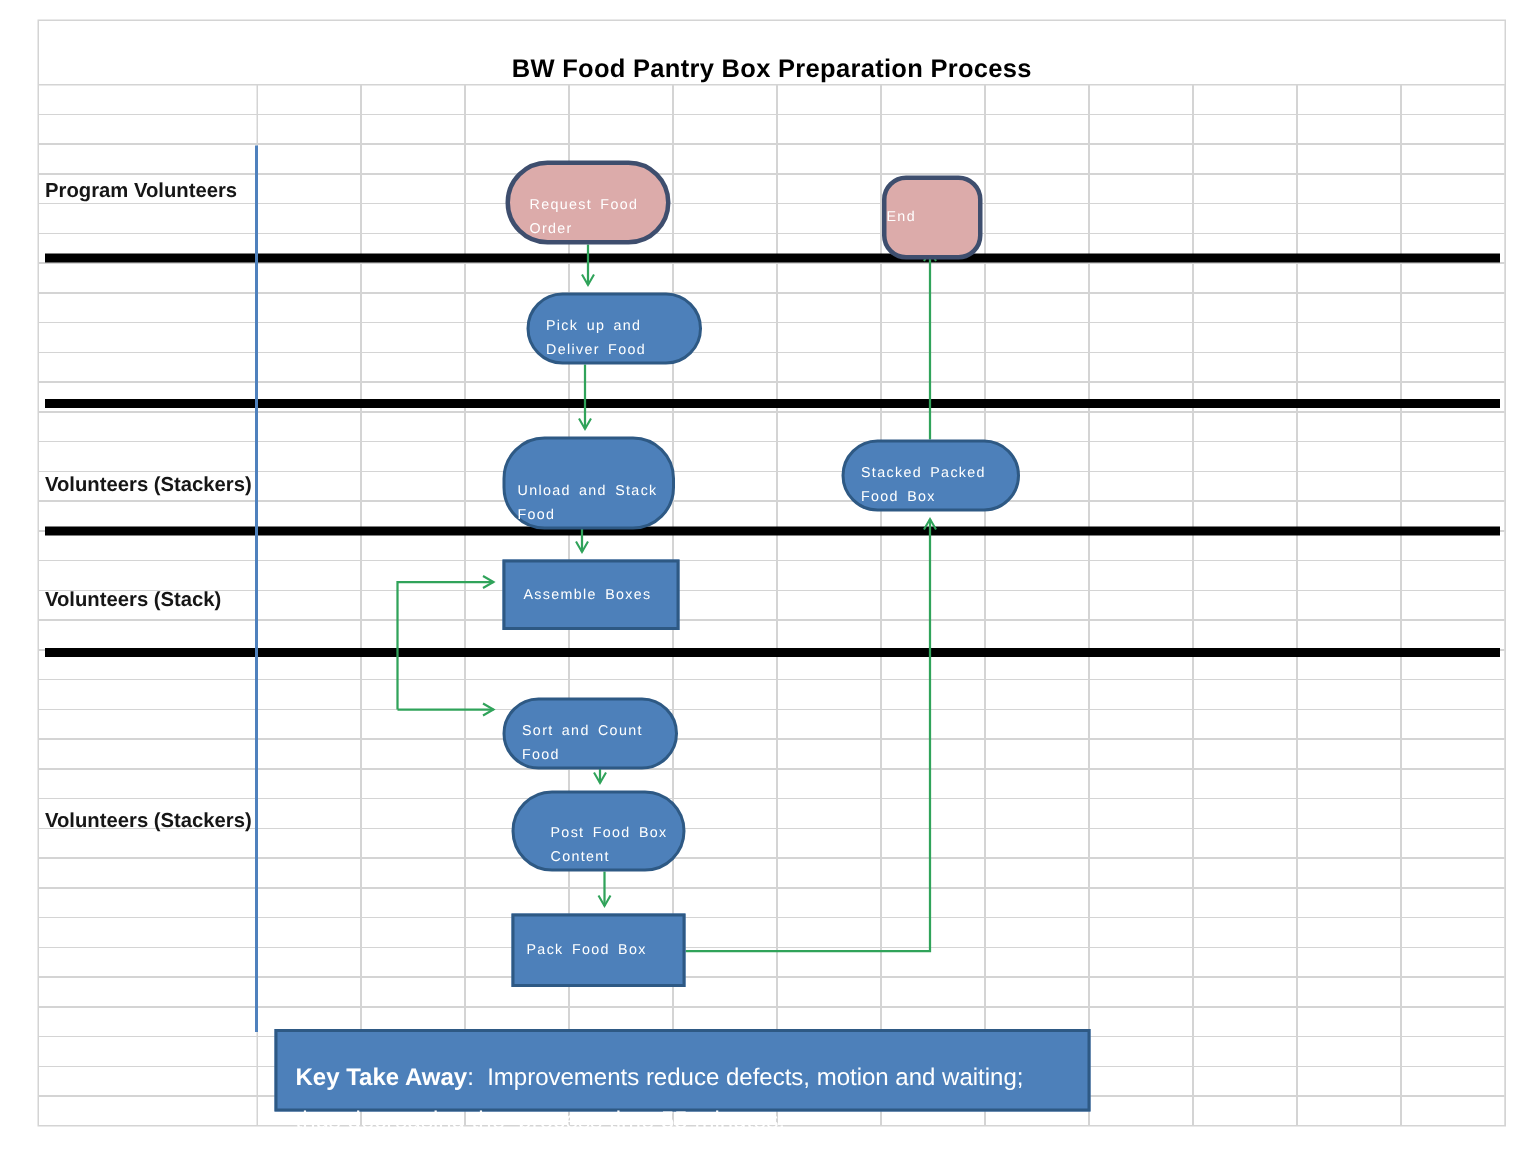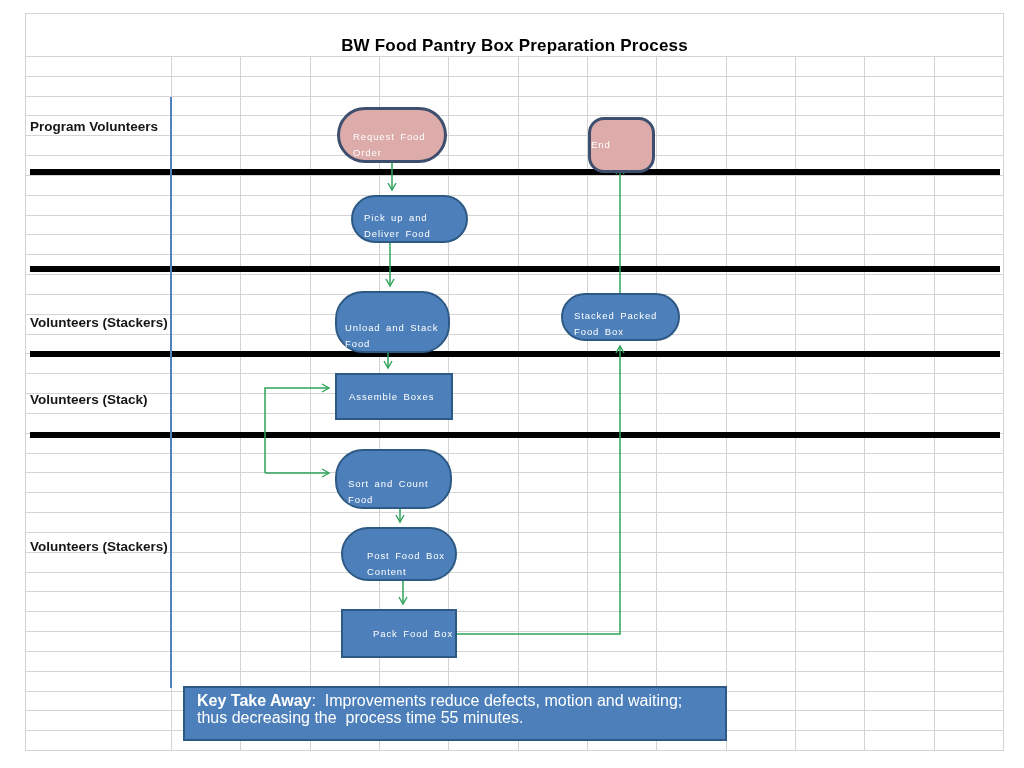--- a/index.html
+++ b/index.html
@@ -37,21 +37,21 @@
         line-height:15.5px;}
   .node-label{white-space:pre-line;}
   .process{background:var(--process_fill);border:2px solid var(--process_border);}
   .terminator{background:var(--terminator_fill);border:3px solid var(--terminator_border);
               border-radius:16px;}
   .pad-top{align-items:flex-end;border-radius:28px;}
   
   .note{position:absolute;left:183px;top:686px;width:544px;height:55px;
         box-sizing:border-box;background:var(--process_fill);
         border:2px solid var(--process_border);color:#fff;
-        font-size:16px;line-height:17px;padding:4px 12px;white-space:pre-wrap;}
+        font-size:16px;line-height:29px;padding:16px 12px;white-space:pre-wrap;}
   .note b{font-weight:bold;}
 </style>
 </head>
 <body>
 
 <div class="canvas">
 
   <div class="sheet">
     <div class="title-cell">
       <span class="page-title">BW Food Pantry Box Preparation Process</span>
@@ -110,29 +110,29 @@
 
   <div class="node process pad-top" style="left:561px;top:293px;width:119px;height:48px;padding:7px 4px 0 11px">
     <span class="node-label">Stacked Packed
 Food Box</span>
   </div>
 
   <div class="node process" style="left:335px;top:373px;width:118px;height:47px;padding-left:12px">
     <span class="node-label">Assemble Boxes</span>
   </div>
 
-  <div class="node process pad-top" style="left:335px;top:449px;width:117px;height:60px;padding:7px 16px 0 11px">
+  <div class="node process pad-top" style="left:335px;top:465px;width:117px;height:48px;padding:7px 16px 0 11px">
     <span class="node-label">Sort and Count
 Food</span>
   </div>
 
   <div class="node process pad-top" style="left:341px;top:527px;width:116px;height:54px;padding:9px 4px 0 24px">
     <span class="node-label">Post Food Box
 Content</span>
   </div>
 
-  <div class="node process" style="left:341px;top:609px;width:116px;height:49px;padding-left:30px">
+  <div class="node process" style="left:341px;top:609px;width:116px;height:49px;padding-left:8px">
     <span class="node-label">Pack Food Box</span>
   </div>
 
   <div class="note"><b>Key Take Away</b><span>:  Improvements reduce defects, motion and waiting;  thus decreasing the  process time 55 minutes.</span></div>
 
 </div>
 
 </body></html>

